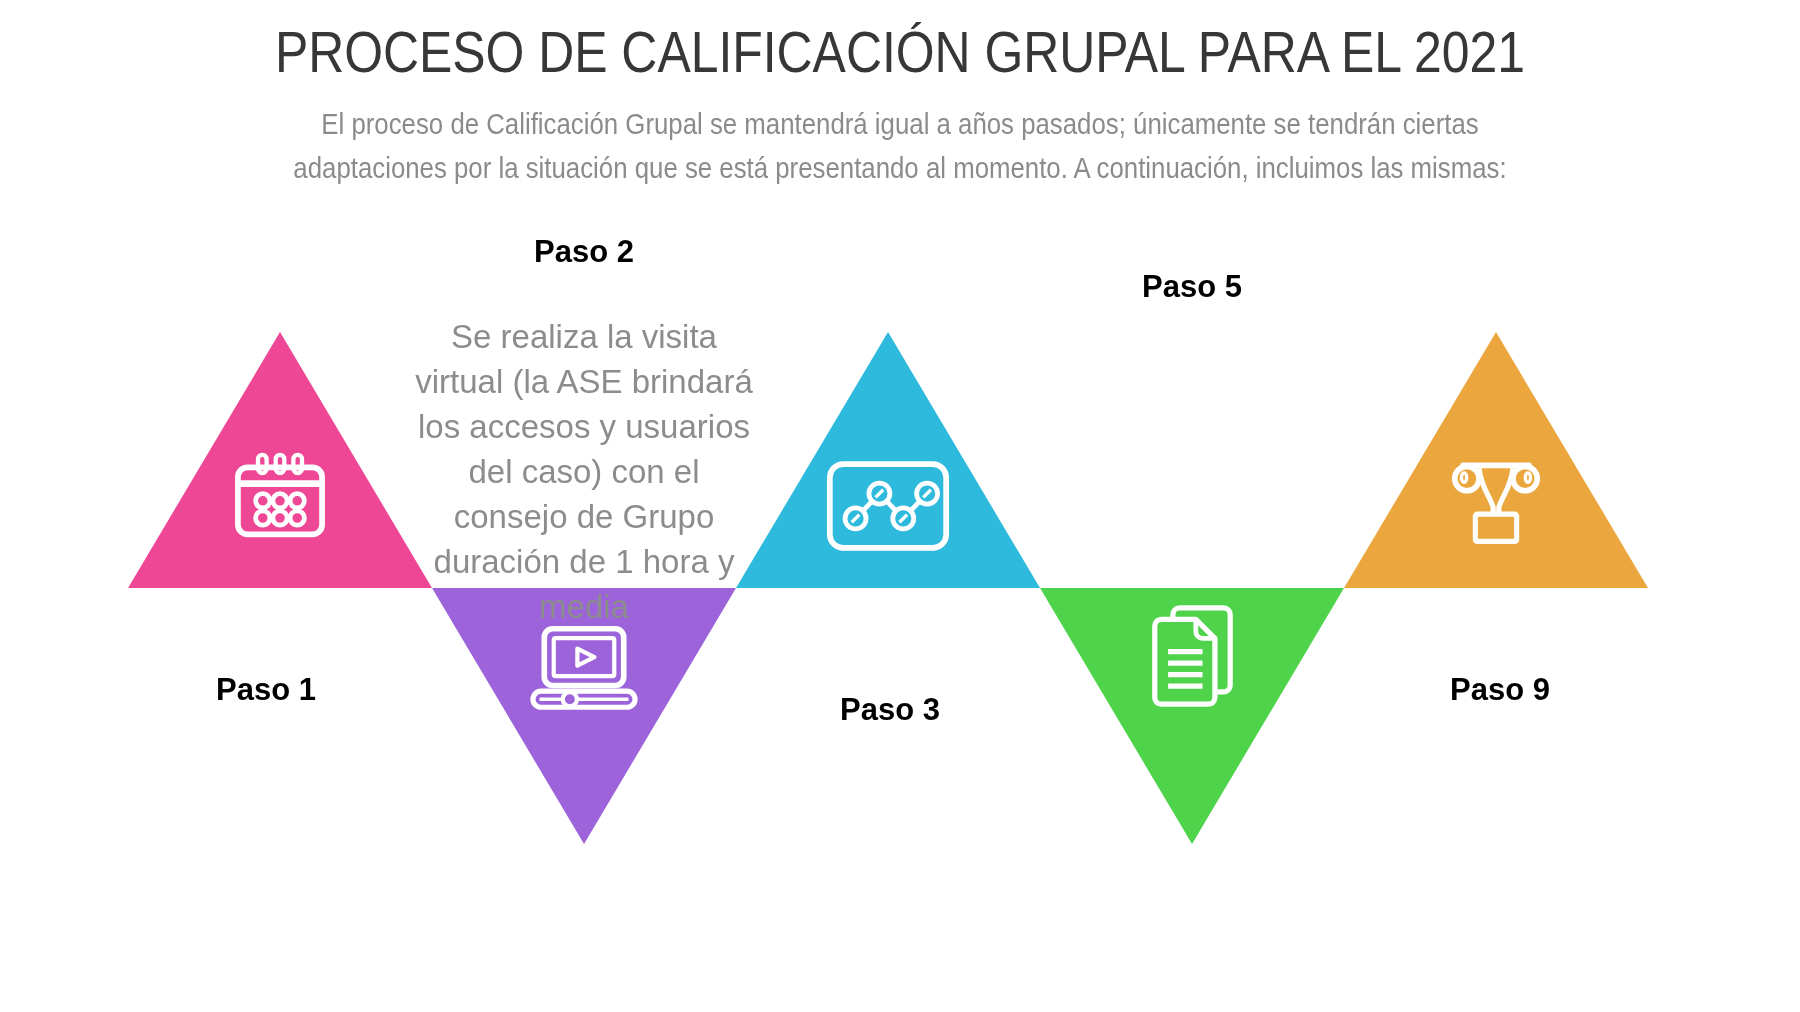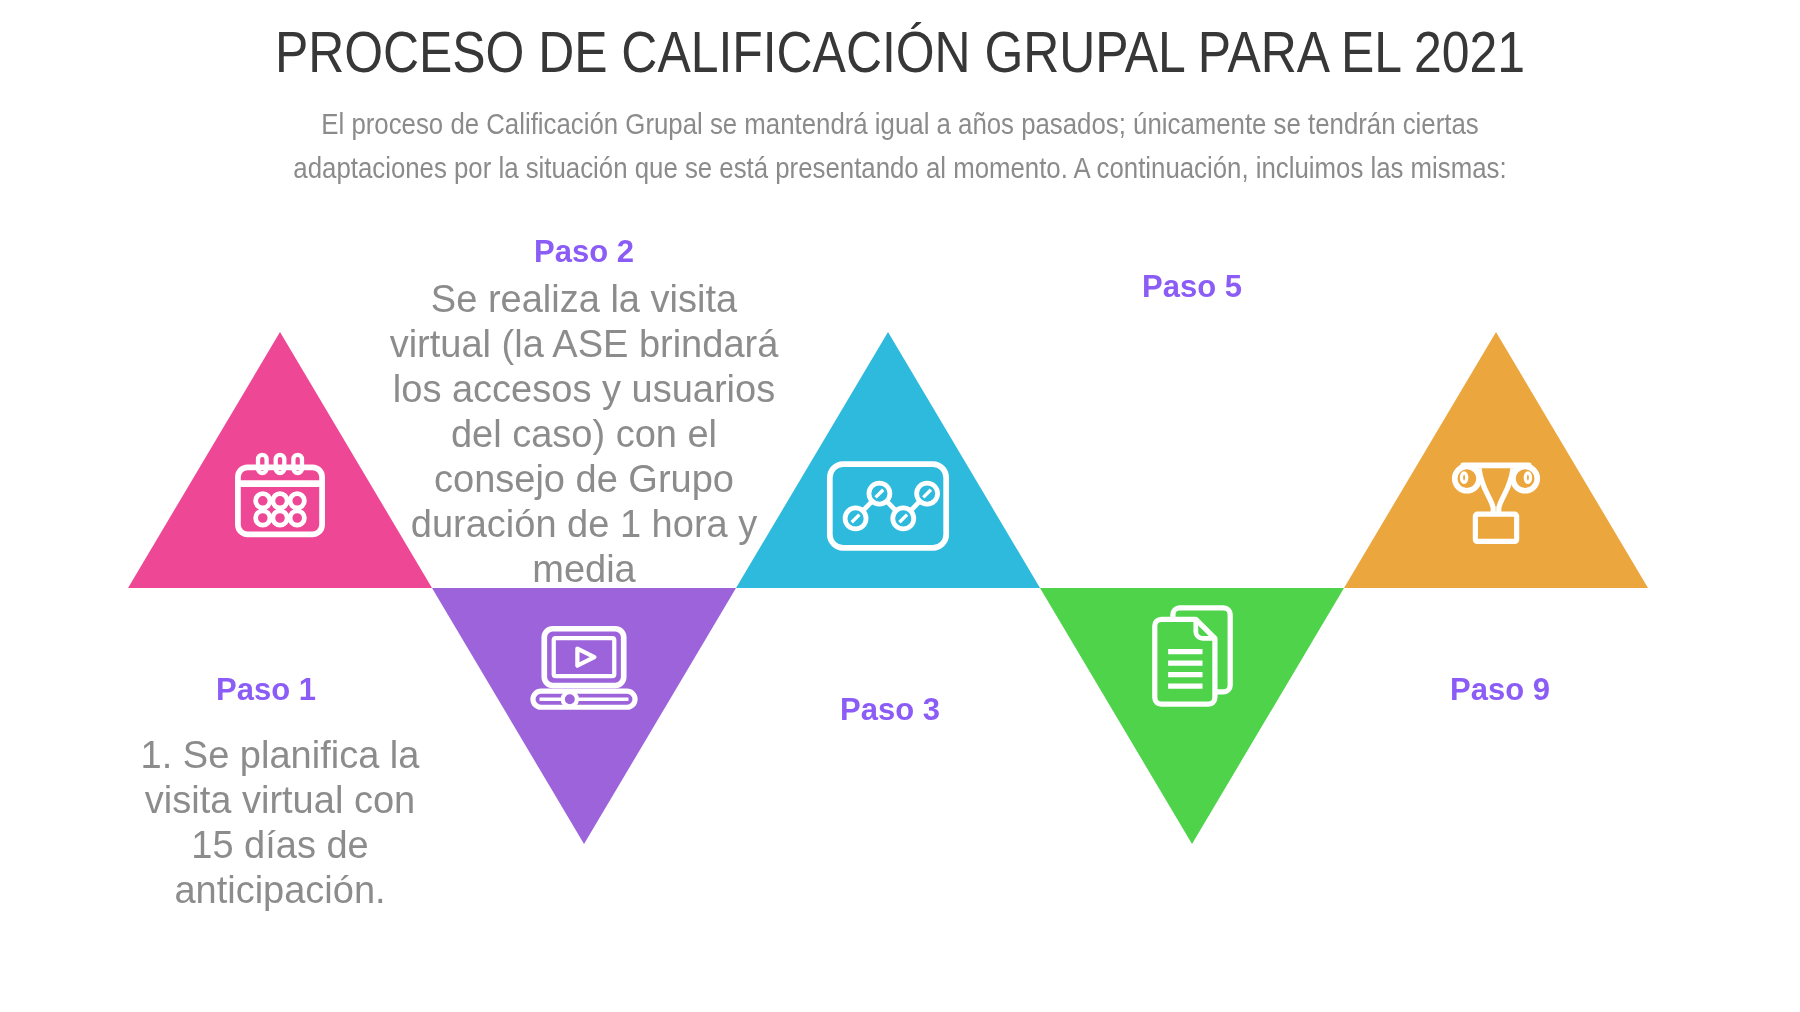--- a/index.html
+++ b/index.html
@@ -36,27 +36,27 @@
   .t4{left:1040px;top:588px}
   .t5{left:1344px;top:332px}
   .icon{position:absolute;left:50%;transform:translateX(-50%);}
   .t1 .icon{top:120px}
   .t2 .icon{top:37px}
   .t3 .icon{top:128px}
   .t4 .icon{top:16px}
   .t5 .icon{top:124px}
   .step-label{
     position:absolute;transform:translateX(-50%);
-    font-size:31px;font-weight:700;color:#8b5cf6;
+    font-size:31px;font-weight:700;color:#000000;
     white-space:nowrap;
   }
   .step-desc{
     position:absolute;transform:translateX(-50%);
-    font-size:38px;line-height:45px;color:#8c8c8c;
-    text-align:center;white-space:pre-line;
+    font-size:33px;line-height:45px;color:#8c8c8c;
+    text-align:center;white-space:pre-line;margin-top:37px;
   }
   .l1{left:266px;top:672px}  .d1{left:280px;top:733px}
   .l2{left:584px;top:234px}  .d2{left:584px;top:277px}
   .l3{left:890px;top:692px}  .d3{left:890px;top:733px}
   .l4{left:1192px;top:269px} .d4{left:1192px;top:327px}
   .l5{left:1500px;top:672px} .d5{left:1500px;top:733px}
 </style>
 </head>
 <body>
 
@@ -129,24 +129,20 @@
       <circle cx="19" cy="24" r="13" fill="none" stroke="#fff" stroke-width="6"></circle>
       <circle cx="81" cy="24" r="13" fill="none" stroke="#fff" stroke-width="6"></circle>
       <ellipse cx="16" cy="23" rx="2.8" ry="5" fill="none" stroke="#fff" stroke-width="3.5"></ellipse>
       <ellipse cx="84" cy="23" rx="2.8" ry="5" fill="none" stroke="#fff" stroke-width="3.5"></ellipse>
       <path d="M32,13 C34,34 44,43 47,55 L47,62 M53,62 L53,55 C56,43 66,34 68,13" fill="none" stroke="#fff" stroke-width="5.5"></path>
       <rect x="28" y="62" width="44" height="29" rx="2" fill="none" stroke="#fff" stroke-width="5.5"></rect>
     </svg>
   </div>
 
   <div class="step-label l1">Paso 1</div>
-  <div class="step-desc d1">1. Se planifica la
-visita virtual con
-15 días de
-anticipación.</div>
 
   <div class="step-label l2">Paso 2</div>
   <div class="step-desc d2">Se realiza la visita
 virtual (la ASE brindará
 los accesos y usuarios
 del caso) con el
 consejo de Grupo
 duración de 1 hora y
 media</div>
 

